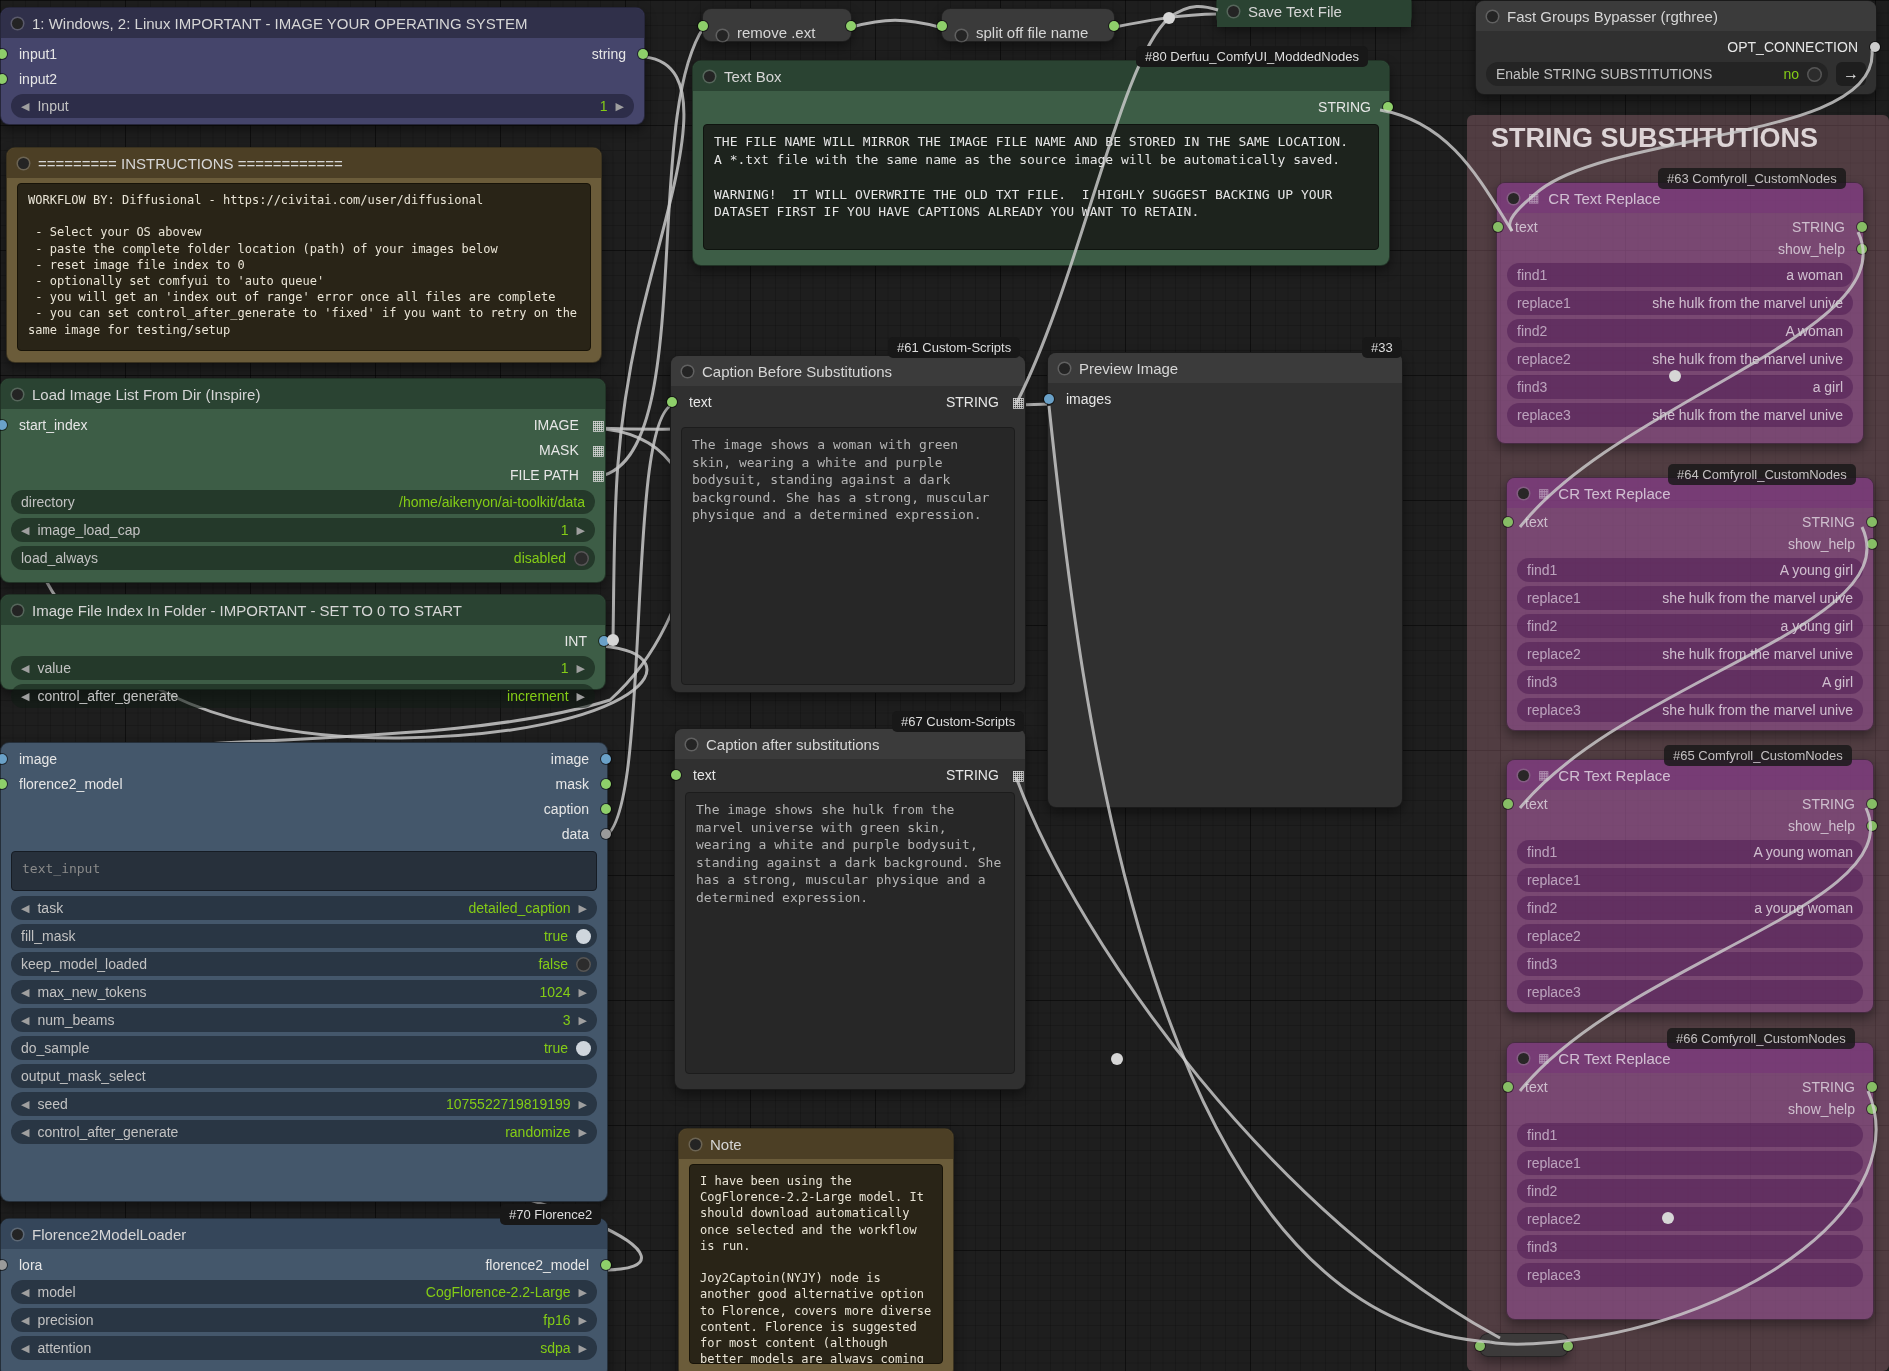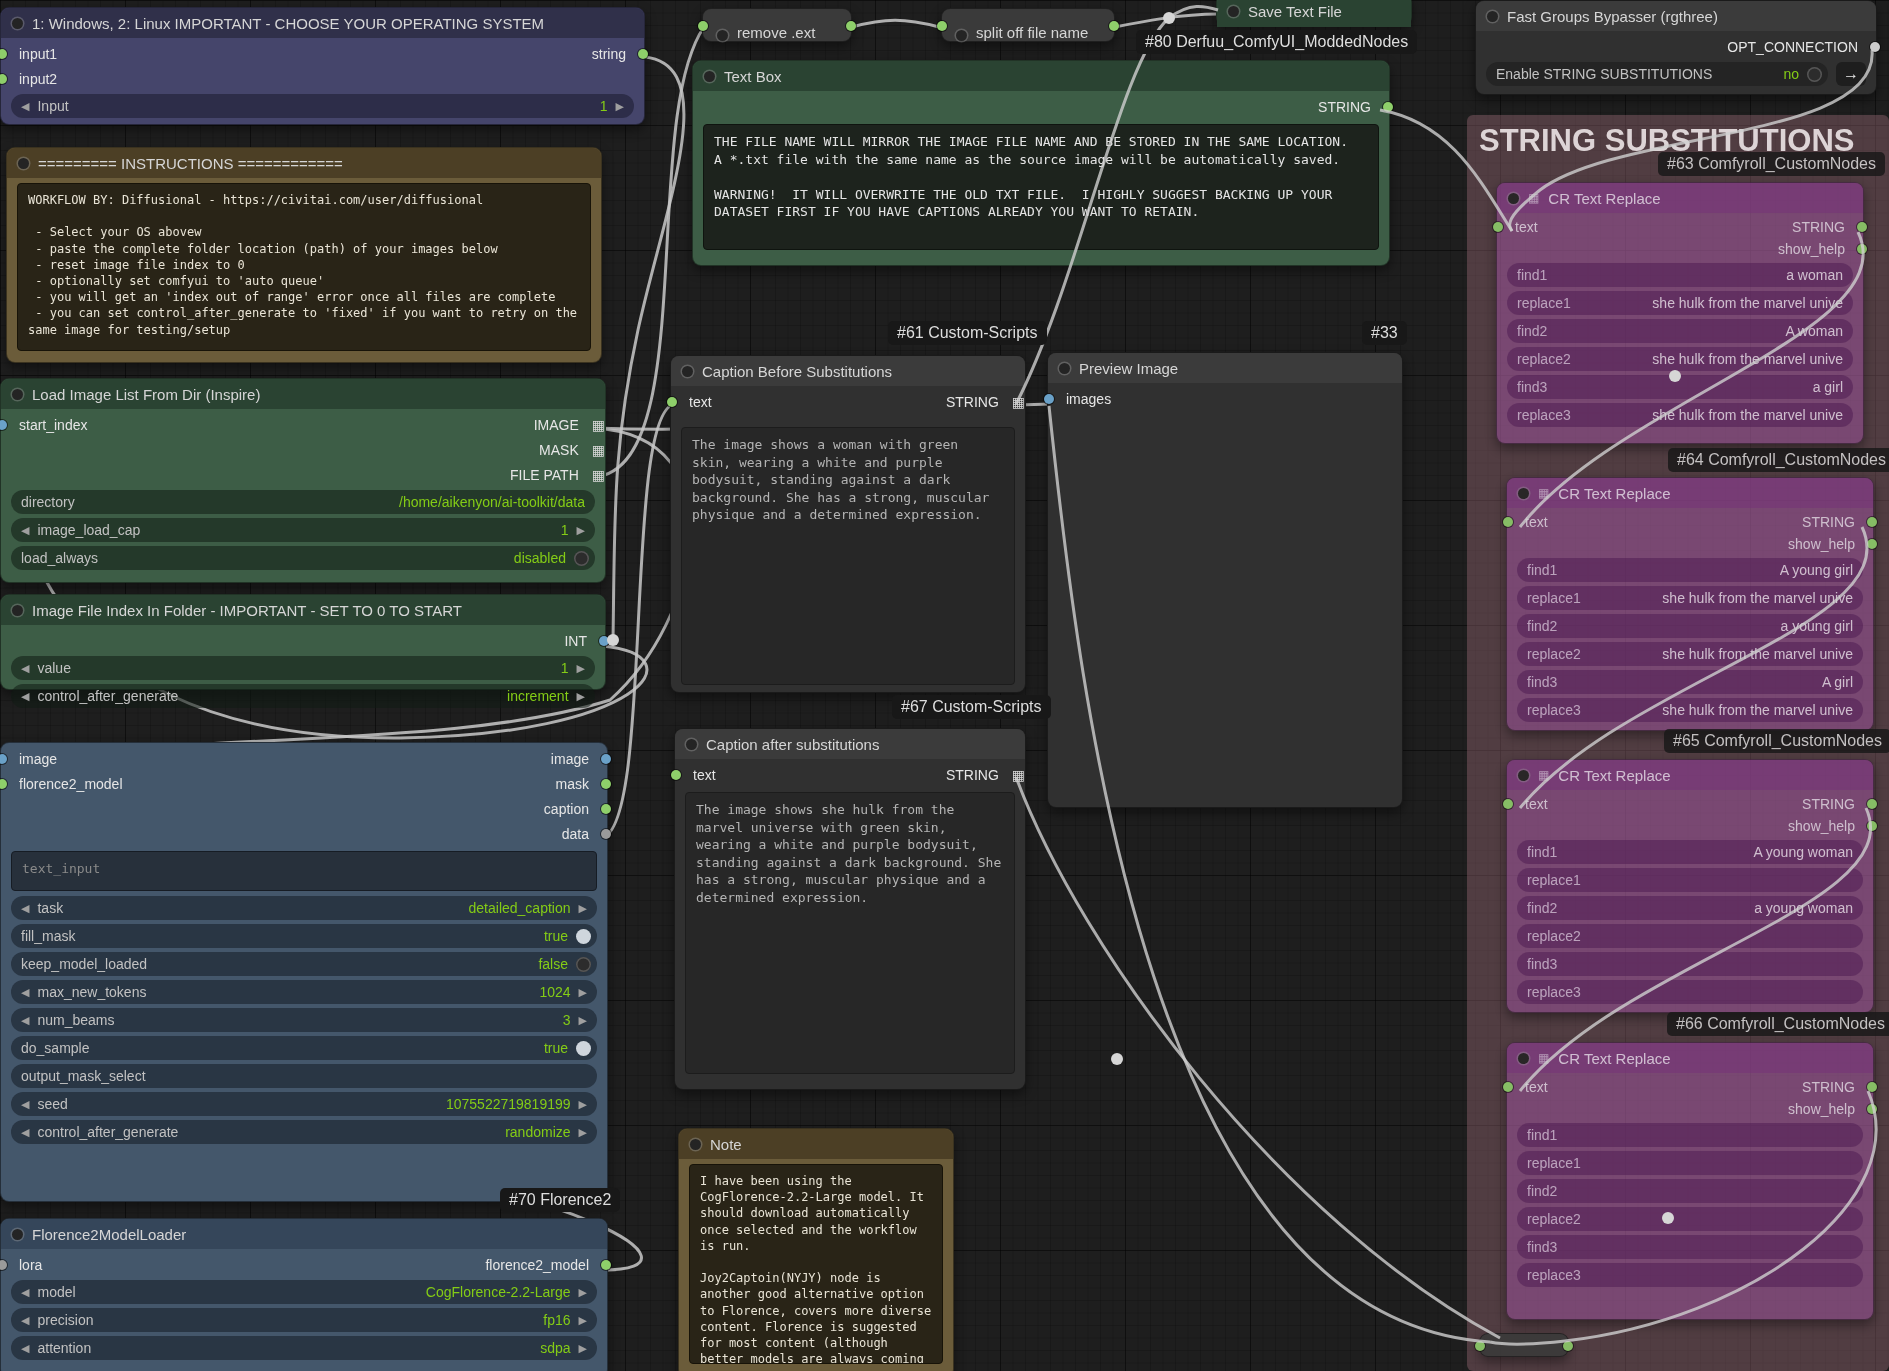--- a/index.html
+++ b/index.html
@@ -8,21 +8,21 @@
        background-color:#1e1e1e;
        background-image:
          linear-gradient(rgba(0,0,0,.38) 1px,transparent 1px),
          linear-gradient(90deg,rgba(0,0,0,.38) 1px,transparent 1px),
          linear-gradient(rgba(0,0,0,.16) 1px,transparent 1px),
          linear-gradient(90deg,rgba(0,0,0,.16) 1px,transparent 1px);
        background-size:125px 125px,125px 125px,12.5px 12.5px,12.5px 12.5px;}
   svg.wires{position:absolute;left:0;top:0;pointer-events:none;}
   #wires-under{z-index:2;} #wires-over{z-index:6;}
   .group{position:absolute;z-index:1;border-radius:6px;}
-  .group-title{font-size:31px;font-weight:bold;color:#ddd4d6;padding:8px 12px;}
+  .group-title{font-size:27px;font-weight:bold;color:#ddd4d6;padding:8px 24px;}
   .node{position:absolute;z-index:4;border-radius:9px;box-shadow:0 5px 12px rgba(0,0,0,.45);
         border:1px solid rgba(0,0,0,.45);color:#ddd;box-sizing:border-box;}
   .nhead{height:30px;display:flex;align-items:center;gap:9px;padding:0 11px;
          border-radius:8px 8px 0 0;font-size:15px;white-space:nowrap;overflow:hidden;}
   .ntitle{color:#d6d6d6;}
   .ndot{width:11px;height:11px;border-radius:50%;background:#242424;
         box-shadow:0 0 0 1.5px rgba(170,170,170,.35);flex:none;}
   .nbody{padding:3px 0 5px;}
   .slotrow{display:flex;justify-content:space-between;align-items:center;height:25px;padding:0 6px;}
   .slot{display:flex;align-items:center;gap:7px;font-size:14px;color:#e6e6e6;white-space:nowrap;}
@@ -63,22 +63,22 @@
   .magenta .ntitle{color:rgba(245,235,248,.85);}
   .magenta .slot{color:rgba(245,238,248,.82);}
   .magenta .widget{background:rgba(82,26,88,.55);}
   .magenta .wlabel{color:rgba(236,220,240,.75);}
   .magenta .wvalue{color:rgba(252,244,254,.82);}
   .collapsed{height:34px;display:flex;align-items:flex-end;gap:9px;padding:0 14px;background:#3a3a3a;}
   .collapsed .ctitle{font-size:15px;color:#d6d6d6;white-space:nowrap;}
   .edge-dot{position:absolute;width:10px;height:10px;border-radius:50%;background:#8ecf6a;
             box-shadow:0 0 0 1px rgba(0,0,0,.55);top:12px;}
   .edge-dot.l{left:-5px;} .edge-dot.r{right:-5px;}
-  .badge{position:absolute;z-index:7;background:#181818;color:#dedede;font-size:16px;
-         padding:3px 9px;border-radius:5px;white-space:nowrap;}
+  .badge{position:absolute;z-index:7;background:#181818;color:#dedede;font-size:13px;
+         padding:3px 9px;border-radius:5px;white-space:nowrap;margin-top:16px;}
   .badge.faded{opacity:.82;}
   .arrowbtn{width:30px;height:24px;background:#1e1e1e;border-radius:6px;display:flex;
             align-items:center;justify-content:center;color:#e8e8e8;font-size:16px;flex:none;}
   .cr-ico{font-size:12px;color:rgba(240,230,245,.6);}
 </style>
 </head>
 <body>
 
 <div class="group" style="left:1467px;top:115px;width:422px;height:1256px;background:rgba(172,116,130,.36);">
   <div class="group-title">STRING SUBSTITUTIONS</div>
@@ -94,21 +94,21 @@
     <path d="M 1115 27 C 1140 22 1180 14 1218 14"></path>
     <path d="M 602 646 C 700 655 640 735 400 738 C 120 740 10 600 10 430"></path>
     <path d="M 600 838 C 655 838 622 404 676 404"></path>
     <path d="M 602 1270 C 720 1270 560 1180 300 1160 C 80 1145 12 980 12 812"></path>
   </g>
 </svg>
 
 <div class="node purple" style="left:0px;top:7px;width:645px;height:118px;">
   <div class="nhead">
     <span class="ndot"></span>
-    <span class="ntitle">1: Windows, 2: Linux  IMPORTANT - CHOOSE YOUR OPERATING SYSTEM</span>
+    <span class="ntitle">1: Windows, 2: Linux  IMPORTANT - IMAGE YOUR OPERATING SYSTEM</span>
   </div>
   <div class="nbody">
     <div class="slotrow">
       <div class="slot in">
           <span class="dot"></span>
         <span>input1</span>
         </div>
       <div class="slot out">
           <span>string</span>
         <span class="dot"></span>

